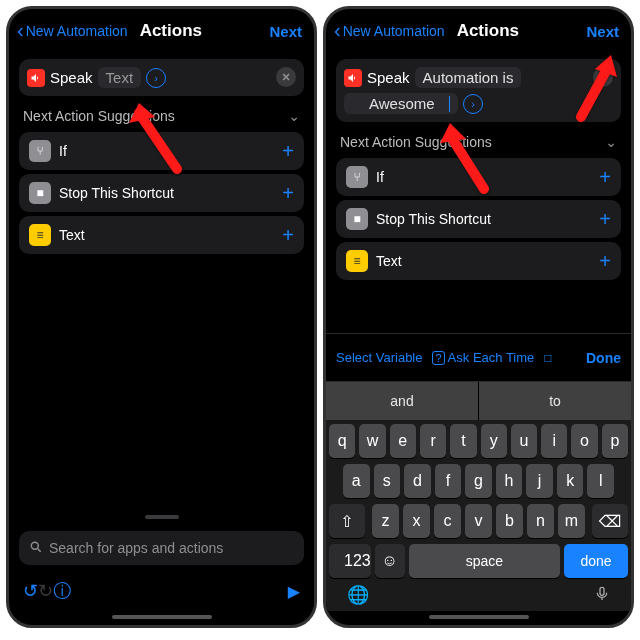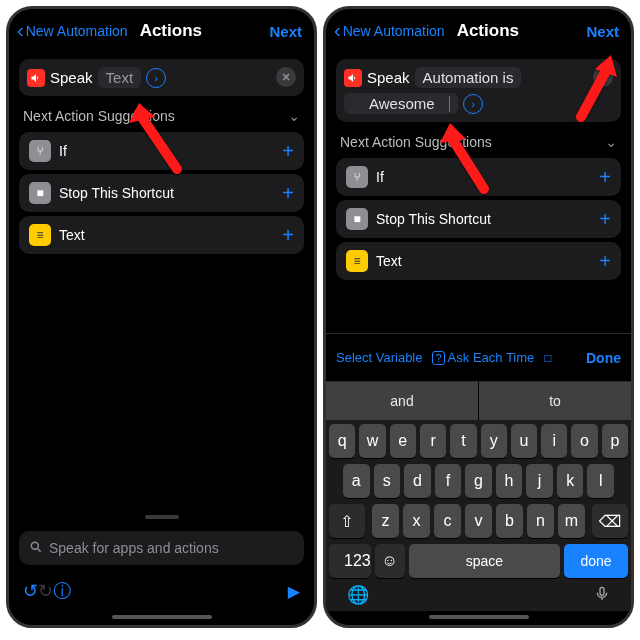--- a/index.html
+++ b/index.html
@@ -107,21 +107,21 @@
 
   <div class="grow"></div>
   <div class="grab"></div>
   <div class="search">
     <span>
       <svg width="14" height="14" viewBox="0 0 24 24" fill="none" stroke="#8e8e93" stroke-width="2.5">
           <circle cx="10" cy="10" r="6"></circle>
           <path d="M20 20l-5-5"></path>
         </svg>
     </span>
-    <span>Speak for apps and actions</span>
+    <span>Search for apps and actions</span>
   </div>
   <div class="toolbar">
     <span class="tb-icon">↺</span>
     <span class="tb-icon dim">↻</span>
     <span class="tb-icon">ⓘ</span>
     <span style="flex:1"></span>
     <span class="play">▶</span>
   </div>
   <div class="home-ind"></div>
 

